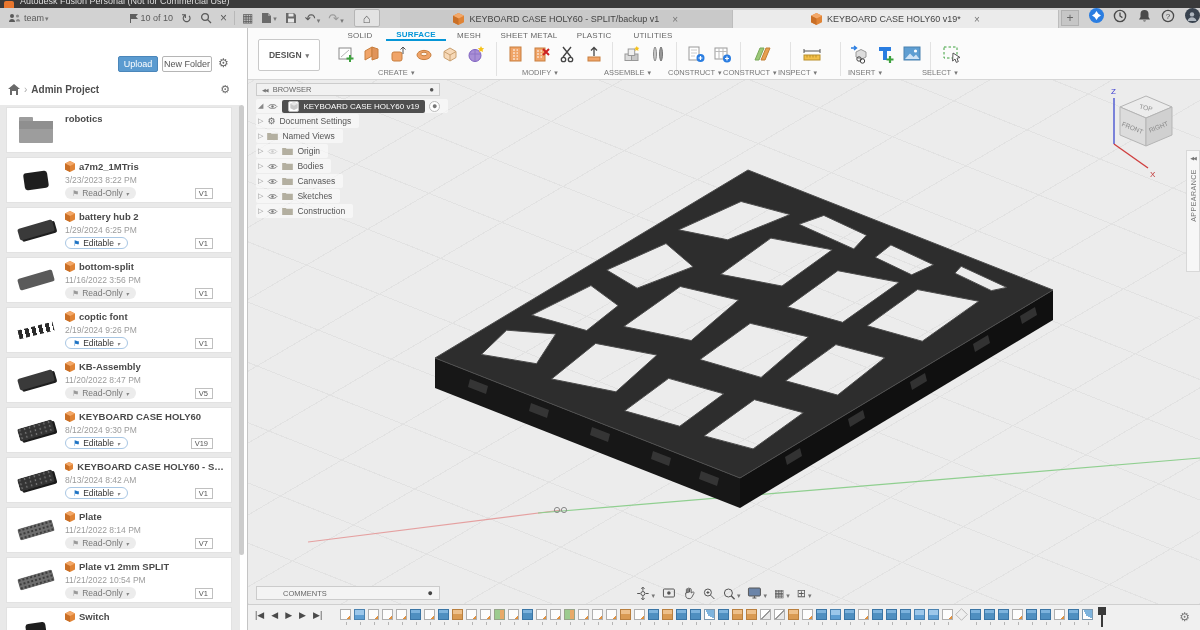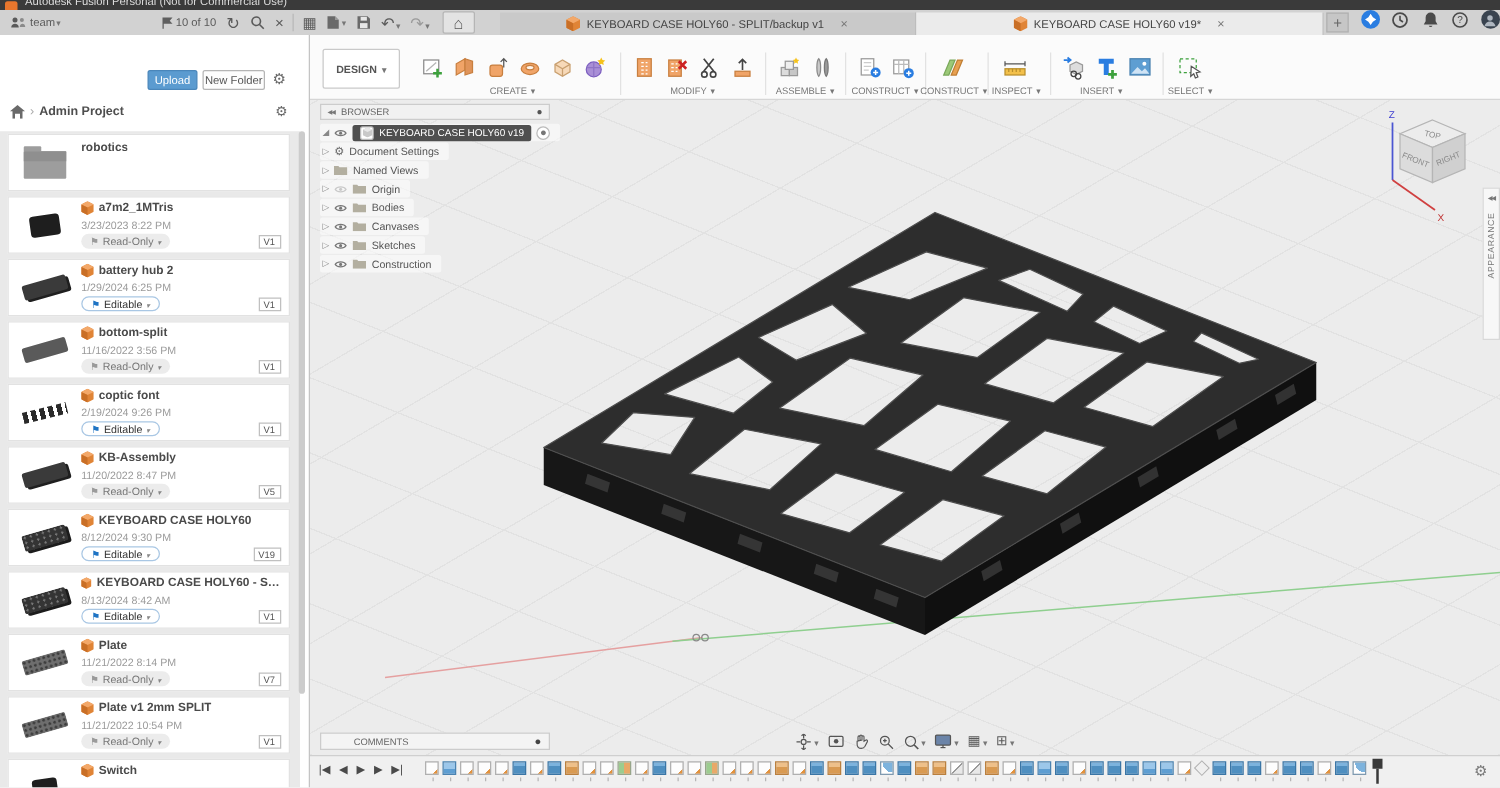--- a/index.html
+++ b/index.html
@@ -50,41 +50,41 @@
   .meta{flex:1;min-width:0;padding-left:4px;display:flex;flex-direction:column;justify-content:space-between;}
   .nrow{display:flex;align-items:center;gap:4px;min-width:0;}
   .fname{font-size:9.5px;font-weight:bold;color:#4a4a4a;white-space:nowrap;overflow:hidden;text-overflow:ellipsis;}
   .fdate{font-size:8.5px;color:#9b9b9b;}
   .frow{display:flex;align-items:center;}
   .pill{display:inline-flex;align-items:center;gap:3px;height:12px;padding:0 7px;border-radius:7px;font-size:8.5px;color:#777;background:#ececec;}
   .pill .flg{font-size:8px;color:#9a9a9a;}
   .pill.editable{background:#fff;border:1px solid #a9c7e4;color:#333;}
   .pill.editable .flg{color:#1f74c4;}
   .pill .pcar::after{content:"▾";font-size:6px;color:#888;}
-  .ver{margin-left:auto;margin-right:2px;height:11px;border:1px solid #c0c0c0;background:#fff;font-size:7.5px;color:#555;padding:0 3px;display:inline-flex;align-items:center;gap:1px;}
+  .ver{margin-left:auto;margin-right:14px;height:11px;border:1px solid #c0c0c0;background:#fff;font-size:7.5px;color:#555;padding:0 3px;display:inline-flex;align-items:center;gap:1px;}
   .foldr{width:34px;height:22px;background:#9d9d9d;border-radius:1px;position:relative;margin-top:4px;}
   .foldr::before{content:"";position:absolute;left:0;top:-4px;width:14px;height:4px;background:#9d9d9d;border-radius:1px 1px 0 0;}
   .foldr::after{content:"";position:absolute;left:0;top:0;width:34px;height:8px;background:#8f8f8f;}
   .tv-dark{width:36px;height:12px;background:#3a3a3a;border-radius:2px;transform:rotate(-16deg);box-shadow:2px 2px 0 #1f1f1f;}
   .tv-dots{width:36px;height:13px;background:#343434;background-image:radial-gradient(#777 1px,transparent 1.2px);background-size:5px 4px;border-radius:2px;transform:rotate(-16deg);box-shadow:2px 2px 0 #1c1c1c;}
   .tv-plate{width:36px;height:12px;background:#6e6e6e;background-image:radial-gradient(#3c3c3c 1px,transparent 1.2px);background-size:4px 4px;border-radius:2px;transform:rotate(-16deg);}
   .tv-blob{width:24px;height:17px;background:#1e1e1e;border-radius:3px;transform:rotate(-8deg);}
   .tv-zig{width:36px;height:9px;background:repeating-linear-gradient(90deg,#2a2a2a 0 4px,transparent 4px 7px);transform:rotate(-14deg);}
   .sscroll{position:absolute;right:3px;top:77px;width:5px;height:450px;background:#cccccc;border-radius:3px;}
 
   
   .ribbon{position:absolute;left:248px;top:28px;width:952px;height:52px;background:#fbfbfb;border-bottom:1px solid #d6d6d6;}
   .designbtn{position:absolute;left:10px;top:11px;width:62px;height:32px;background:#fff;border:1px solid #c9c9c9;border-radius:2px;display:flex;align-items:center;justify-content:center;gap:3px;font-size:8.5px;font-weight:bold;color:#555;}
   .rtabs{position:absolute;left:86px;top:1px;height:12px;display:flex;}
   .rtab{display:flex;align-items:center;justify-content:center;font-size:8px;color:#666;letter-spacing:.2px;}
   .rtab.active{color:#0696d7;border-bottom:2px solid #0696d7;font-weight:bold;}
   .grp{position:absolute;top:13px;height:26px;display:flex;align-items:center;gap:2px;}
   .ric{width:24px;height:24px;display:flex;align-items:center;justify-content:center;}
   .ric svg{display:block;}
-  .glabel{position:absolute;top:39px;height:10px;font-size:7.5px;color:#777;text-align:center;display:flex;align-items:center;justify-content:center;gap:2px;}
+  .glabel{position:absolute;top:39px;height:10px;font-size:7.5px;color:#777;text-align:center;display:flex;align-items:center;gap:2px;}
   .gsep{position:absolute;top:14px;height:34px;width:1px;background:#e2e2e2;}
 
   
   .viewport{position:absolute;left:248px;top:80px;width:952px;height:524px;
     background:
       repeating-linear-gradient(21.7deg,#e2e2e2 0 1px,transparent 1px 56px),
       repeating-linear-gradient(-30.4deg,#e2e2e2 0 1px,transparent 1px 62px),
       #ececec;overflow:hidden;}
   .vpsvg{position:absolute;left:0;top:0;pointer-events:none;}
 
@@ -543,20 +543,28 @@
 
     </div>
     <div class="sscroll"></div>
   </div>
 
   <div class="ribbon">
     <div class="designbtn">
         <span>DESIGN</span>
         <i class="car"></i>
       </div>
+    <div class="rtabs">
+      <div class="rtab" style="width:52px">SOLID</div>
+      <div class="rtab active" style="width:60px">SURFACE</div>
+      <div class="rtab" style="width:46px">MESH</div>
+      <div class="rtab" style="width:74px">SHEET METAL</div>
+      <div class="rtab" style="width:56px">PLASTIC</div>
+      <div class="rtab" style="width:62px">UTILITIES</div>
+    </div>
 
     <div class="grp" style="left:86px">
       <span class="ric">
           <svg width="20" height="20" viewBox="0 0 20 20">
             <rect x="3" y="4" width="12" height="11" fill="#fff" stroke="#8a8a8a"></rect>
             <path d="M5 13 13 6" stroke="#b5b5b5"></path>
             <path d="M14 11v7M10.5 14.5h7" stroke="#3da13d" stroke-width="2"></path>
           </svg>
         </span>
       <span class="ric">

